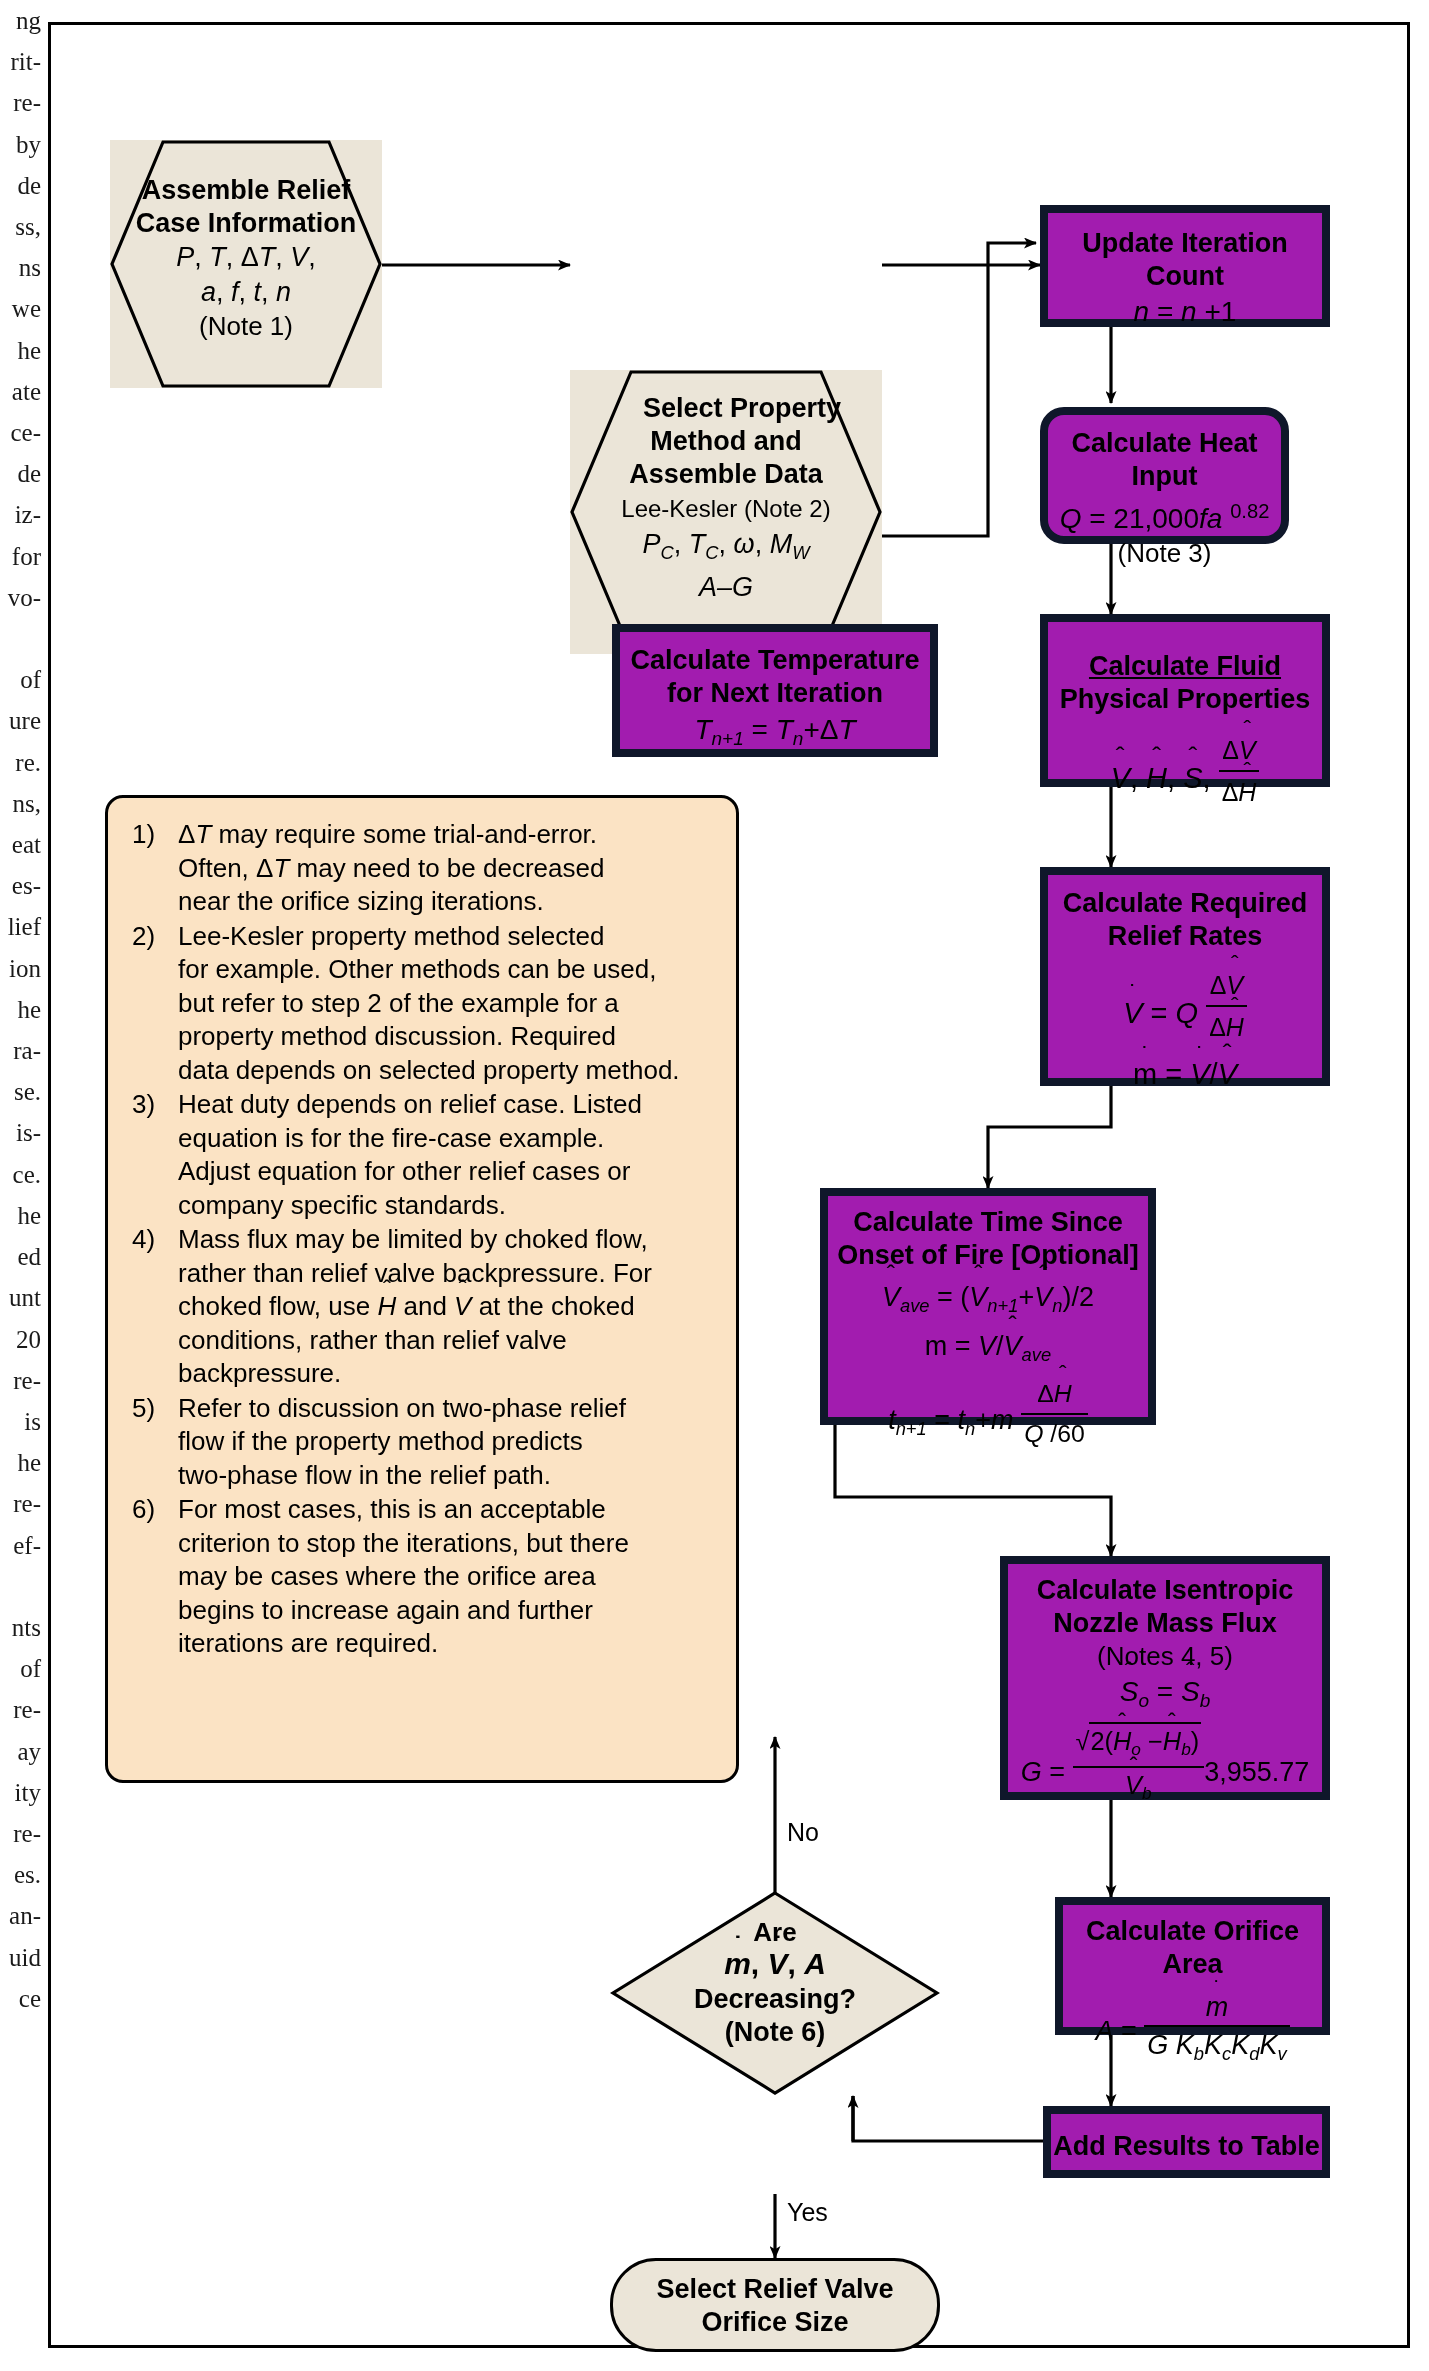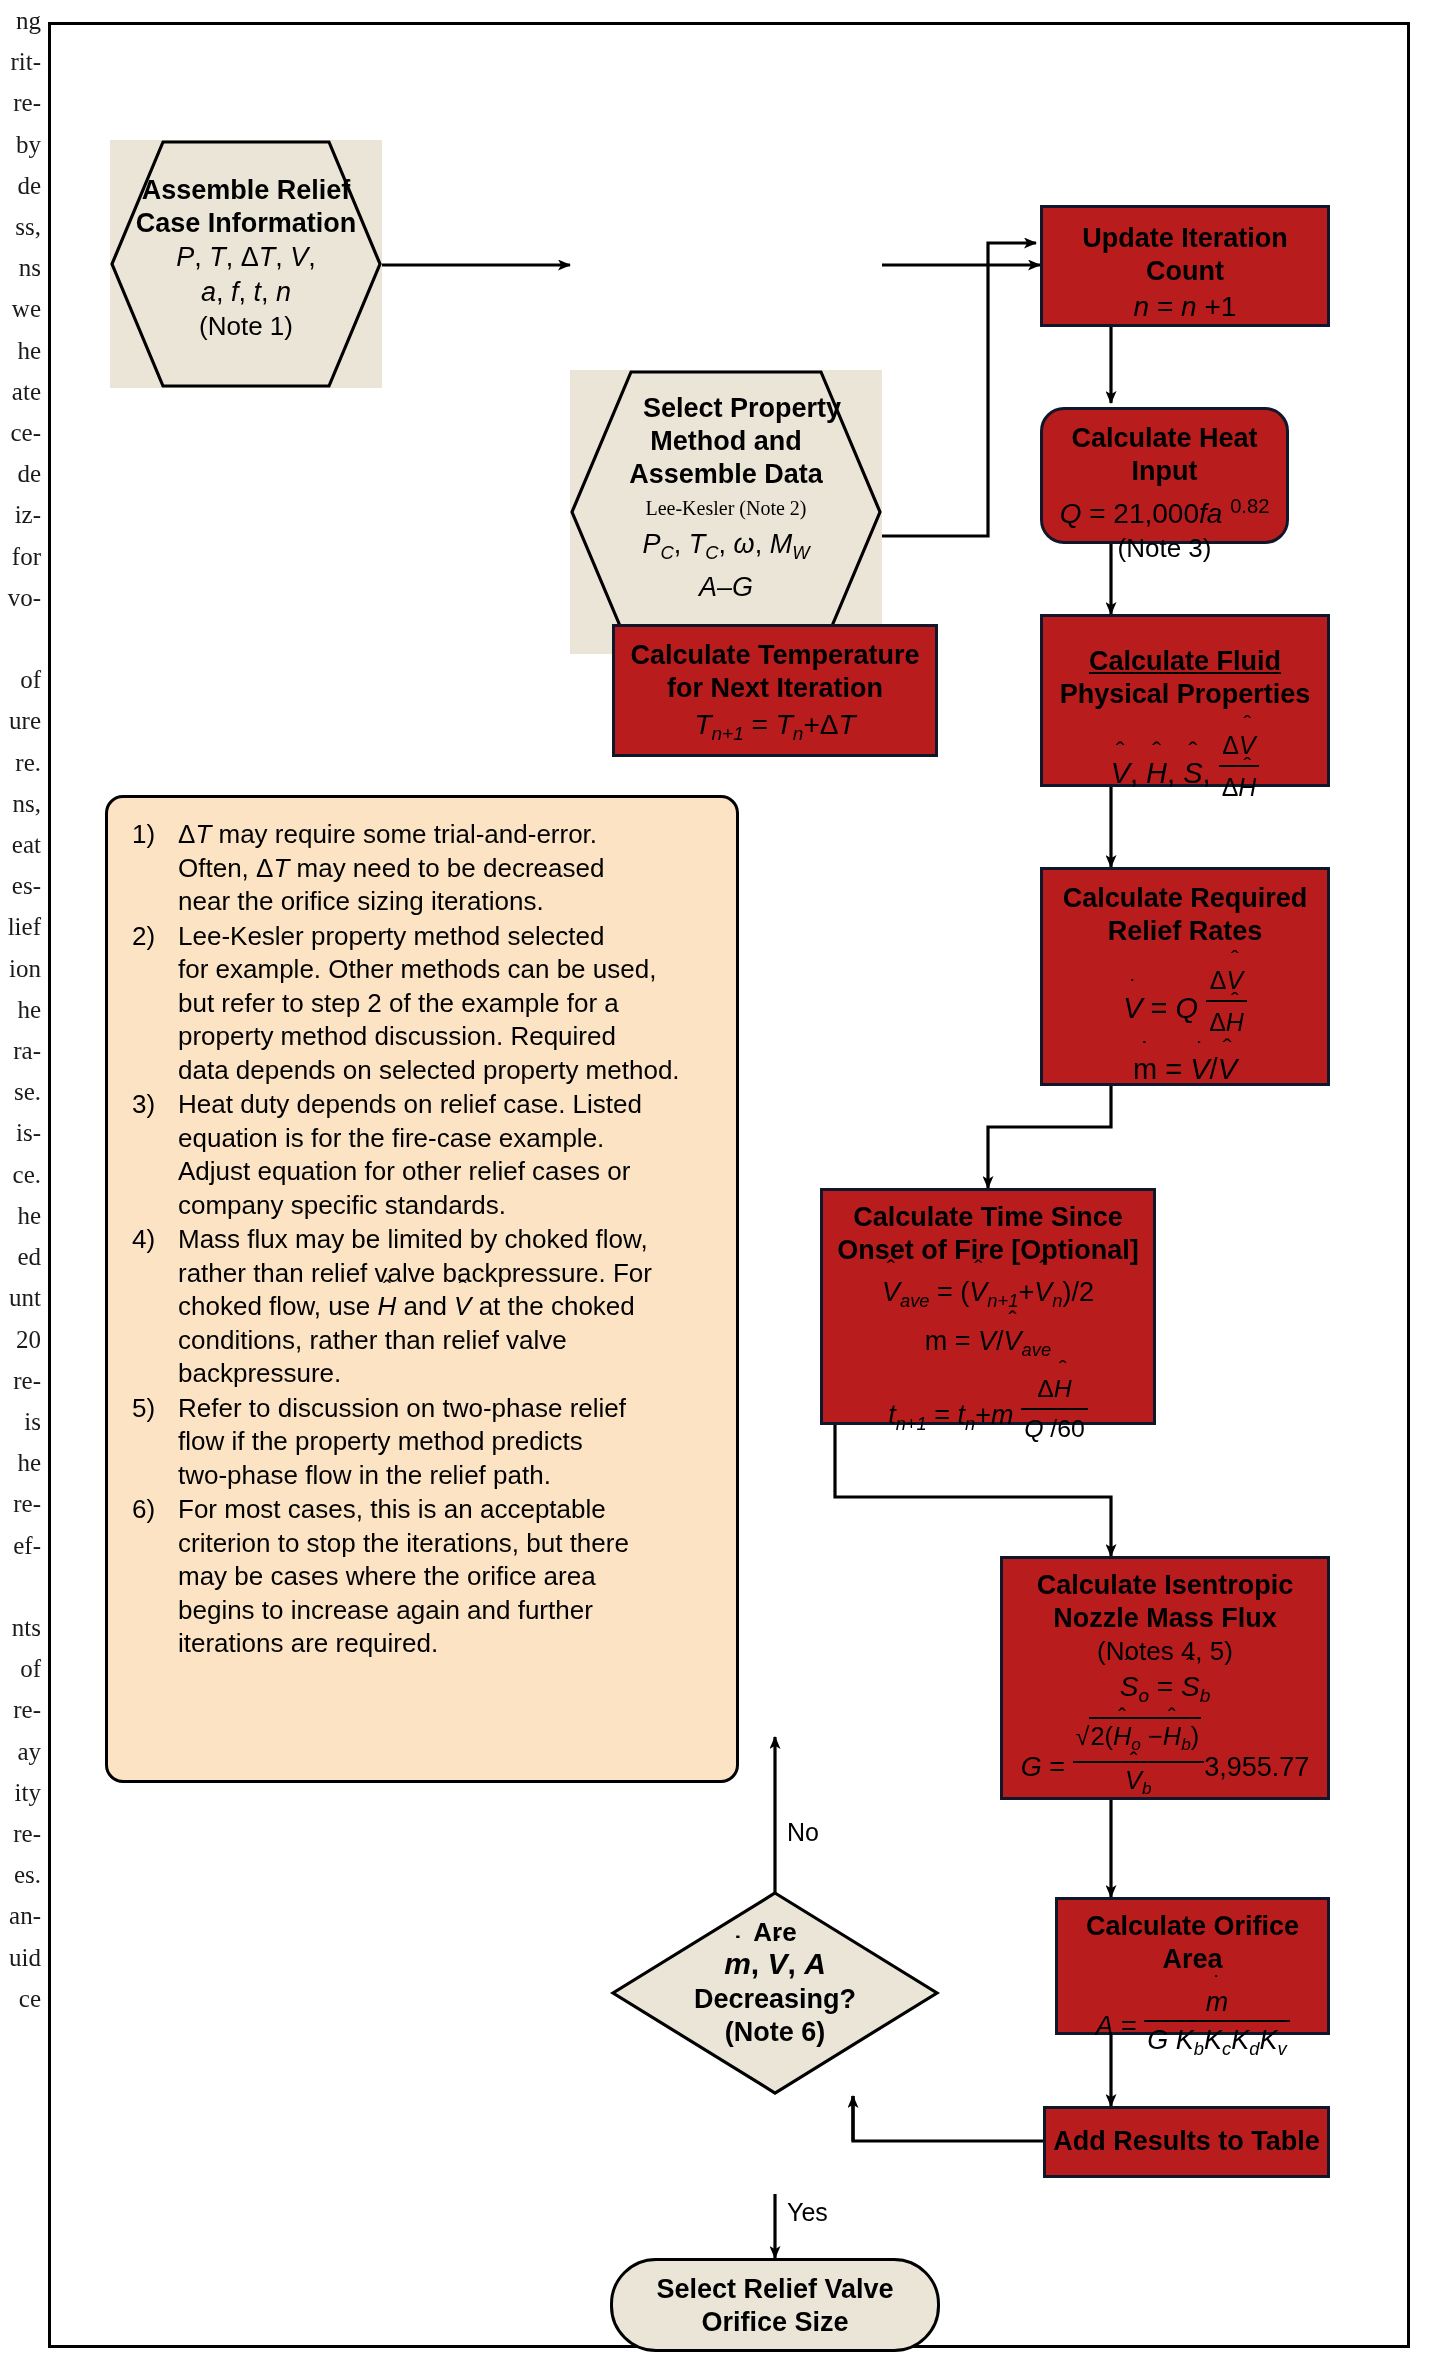--- a/index.html
+++ b/index.html
@@ -11,21 +11,21 @@
           font-family:"Liberation Serif",serif;font-size:25px;line-height:41.2px;
           color:#1a1a1a;text-align:right;}
   .gutter .frag{white-space:pre;padding-right:3px;}
   .gutter .sp{visibility:hidden;}
 
   
   .frame{position:absolute;left:48px;top:22px;width:1362px;height:2326px;
          border:3px solid #000;box-sizing:border-box;background:#fff;}
 
   .node{position:absolute;box-sizing:border-box;text-align:center;color:#000;}
-  .proc{background:#b91c1c;border:3px solid #0f172a;}
+  .proc{background:#a21caf;border:8px solid #0f172a;}
   .title{font-weight:bold;}
 
   svg.edges{position:absolute;left:0;top:0;width:1429px;height:2371px;pointer-events:none;}
 
   
   .hex{position:relative;background:#ebe5d8;}
   .hexsvg{position:absolute;left:0;top:0;}
   .hexin{position:relative;}
 
   
@@ -178,21 +178,21 @@
   </div>
 
   <div class="node hex" style="left:570px;top:122px;width:312px;height:284px;">
     <svg class="hexsvg" width="312" height="284" viewBox="0 0 312 284">
       <polygon points="61,2 251,2 310,142 251,282 61,282 2,142" fill="#ebe5d8" stroke="#000" stroke-width="3.2"></polygon>
     </svg>
     <div class="hexin" style="padding-top:22px;">
       <div class="title" style="font-size:27px;line-height:33px;margin-left:32px;">Select Property</div>
       <div class="title" style="font-size:27px;line-height:33px;">Method and</div>
       <div class="title" style="font-size:27px;line-height:33px;">Assemble Data</div>
-      <div style="font-size:20px;line-height:35px;font-family:Liberation Serif, serif;">Lee-Kesler (Note 2)</div>
+      <div style="font-size:24px;line-height:35px;">Lee-Kesler (Note 2)</div>
       <div style="font-size:27px;line-height:36px;">
         <span class="it">P</span><span class="sub">C</span>, <span class="it">T</span><span class="sub">C</span>, <span style="font-style:italic;">ω</span>, <span class="it">M</span><span class="sub">W</span>
       </div>
       <div style="font-size:27px;line-height:32px;">
         <span class="it">A–G</span>
       </div>
     </div>
   </div>
 
   <div class="node proc" style="left:1040px;top:205px;width:290px;height:122px;">

